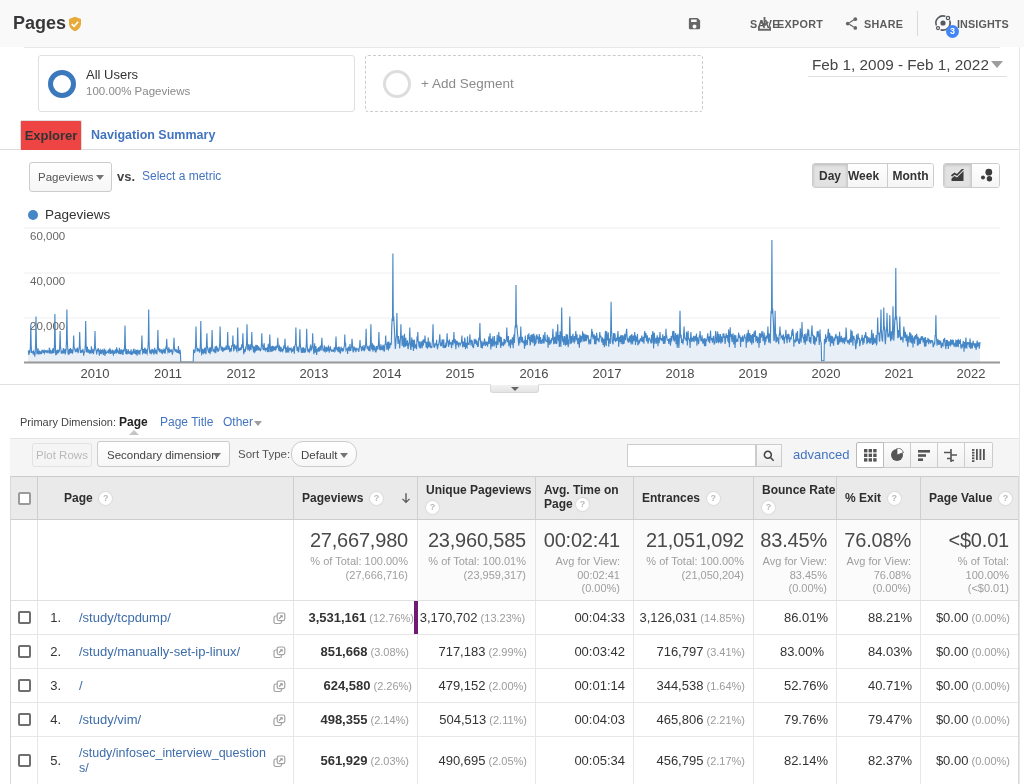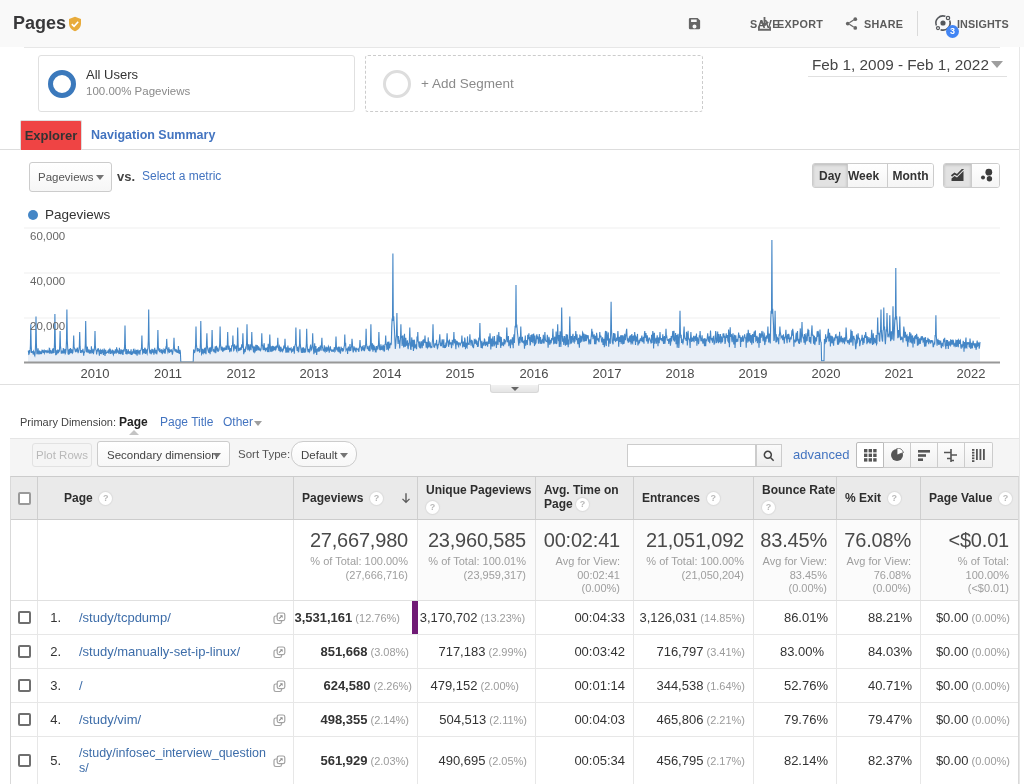--- a/index.html
+++ b/index.html
@@ -286,21 +286,21 @@
       <div style="width:256px;position:relative;display:flex;align-items:center;border-right:1px solid #e7e7e7;">
         <span style="width:23px;text-align:right;color:#333;">1.</span>
         <span style="margin-left:18px;width:190px;font-size:13px;color:#3d6da9;word-break:break-all;line-height:15px;">/study/tcpdump/</span>
         <span style="position:absolute;right:7px;top:11px;"><svg width="13" height="13" viewBox="0 0 13 13">
             <rect x="1" y="4" width="7.5" height="7.5" rx="1.8" fill="none" stroke="#a2a2a2" stroke-width="1.2"></rect>
             <rect x="4.2" y="1" width="7.6" height="7.6" rx="1.8" fill="#fff" stroke="#a2a2a2" stroke-width="1.2"></rect>
             <path d="M6.1 6.7 L8.6 4.2" stroke="#8c8c8c" stroke-width="1.2" fill="none"></path>
             <path d="M9.6 3.2 L9.6 5.9 L6.9 3.2 Z" fill="#8c8c8c"></path>
           </svg></span>
       </div>
-      <div style="width:124px;display:flex;align-items:center;justify-content:flex-end;padding-right:12px;border-right:6px solid #701a75;">
+      <div style="width:124px;display:flex;align-items:center;justify-content:flex-end;padding-right:0;border-right:4px solid #701a75;">
         <b>3,531,161</b>
         <span style="font-size:11px;color:#9b9b9b;">&nbsp;(12.76%)</span>
       </div>
       <div style="width:118px;display:flex;align-items:center;justify-content:center;padding-right:8px;border-right:1px solid #e7e7e7;">
         <span>3,170,702</span>
         <span style="font-size:11px;color:#9b9b9b;">&nbsp;(13.23%)</span>
       </div>
       <div style="width:98px;display:flex;align-items:center;justify-content:flex-end;padding-right:8px;border-right:1px solid #e7e7e7;">
         <span>00:04:33</span>
       </div>
@@ -370,21 +370,21 @@
             <rect x="1" y="4" width="7.5" height="7.5" rx="1.8" fill="none" stroke="#a2a2a2" stroke-width="1.2"></rect>
             <rect x="4.2" y="1" width="7.6" height="7.6" rx="1.8" fill="#fff" stroke="#a2a2a2" stroke-width="1.2"></rect>
             <path d="M6.1 6.7 L8.6 4.2" stroke="#8c8c8c" stroke-width="1.2" fill="none"></path>
             <path d="M9.6 3.2 L9.6 5.9 L6.9 3.2 Z" fill="#8c8c8c"></path>
           </svg></span>
       </div>
       <div style="width:124px;display:flex;align-items:center;justify-content:flex-end;padding-right:5px;border-right:1px solid #e7e7e7;">
         <b>624,580</b>
         <span style="font-size:11px;color:#9b9b9b;">&nbsp;(2.26%)</span>
       </div>
-      <div style="width:118px;display:flex;align-items:center;justify-content:flex-end;padding-right:16px;border-right:1px solid #e7e7e7;">
+      <div style="width:118px;display:flex;align-items:center;justify-content:flex-end;padding-right:8px;border-right:1px solid #e7e7e7;">
         <span>479,152</span>
         <span style="font-size:11px;color:#9b9b9b;">&nbsp;(2.00%)</span>
       </div>
       <div style="width:98px;display:flex;align-items:center;justify-content:flex-end;padding-right:8px;border-right:1px solid #e7e7e7;">
         <span>00:01:14</span>
       </div>
       <div style="width:120px;display:flex;align-items:center;justify-content:flex-end;padding-right:8px;border-right:1px solid #e7e7e7;">
         <span>344,538</span>
         <span style="font-size:11px;color:#9b9b9b;">&nbsp;(1.64%)</span>
       </div>

